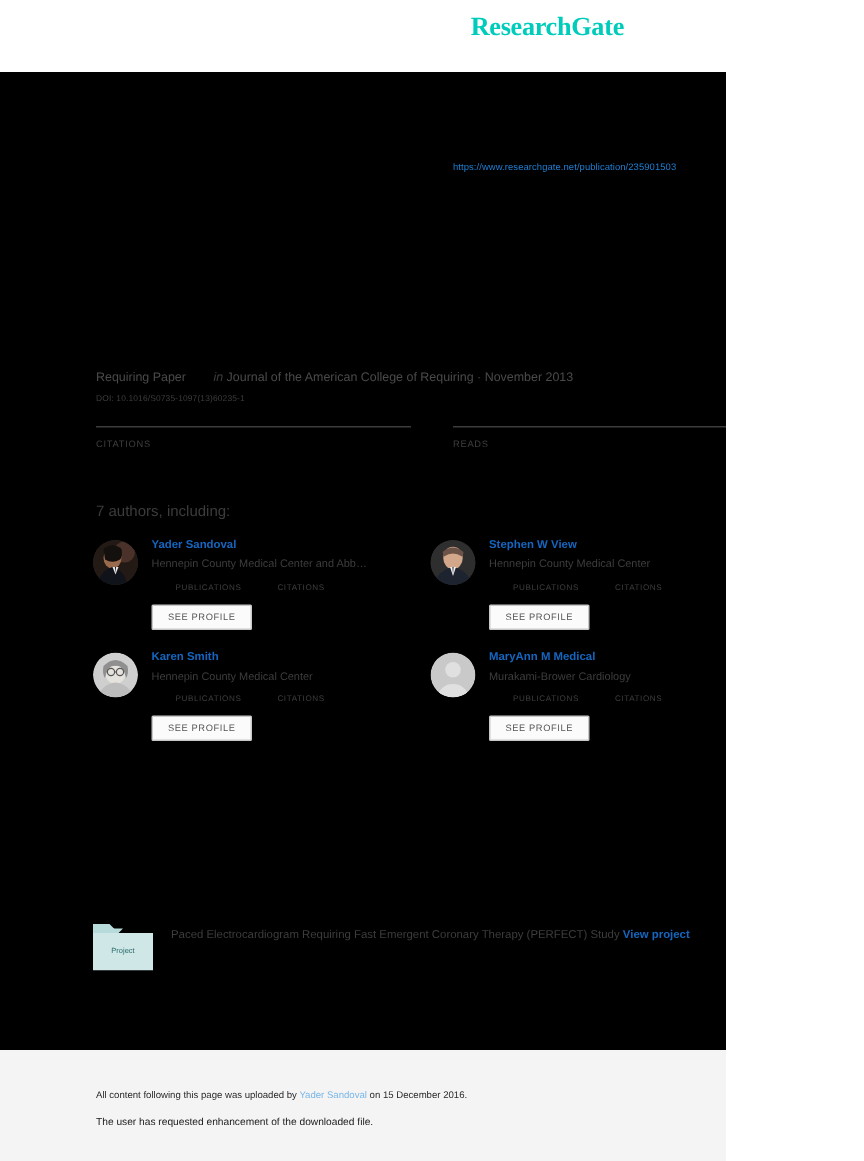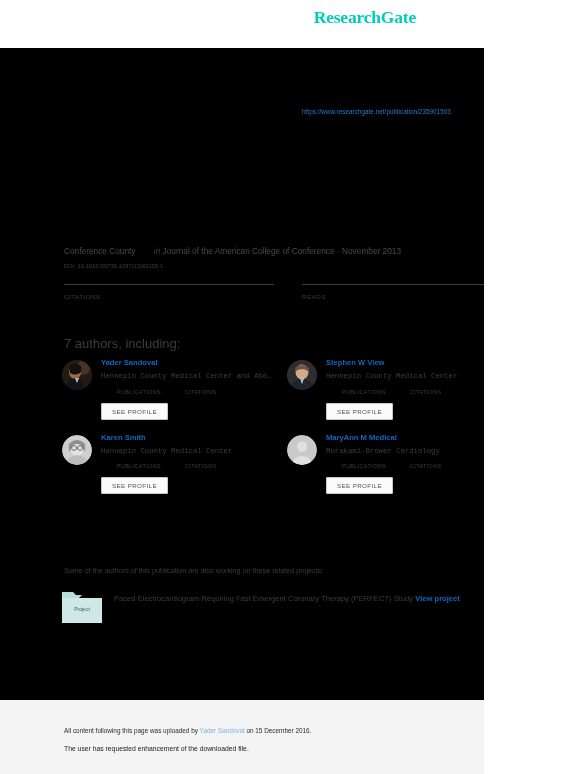--- a/index.html
+++ b/index.html
@@ -127,21 +127,21 @@
     letter-spacing: 0.5px;
     color: #3f3f3f;
     margin-top: 3px;
   }
 
   
   .authors-head {
     position: absolute;
     left: 64px;
     top: 336px;
-    font-size: 13px;
+    font-size: 10px;
     color: #3c3c3c;
   }
   .authors-grid {
     position: absolute;
     left: 62px;
     top: 358px;
     width: 450px;
   }
   .author-row {
     display: flex;
@@ -172,21 +172,20 @@
     color: #1566c0;
     line-height: 1.1;
     white-space: nowrap;
   }
   .author-affil {
     font-size: 7.3px;
     color: #3d3d3d;
     margin-top: 5px;
     line-height: 1.15;
     white-space: nowrap;
-    font-family: Liberation Mono, monospace;
   }
   .author-counts {
     display: flex;
     margin-top: 8px;
     margin-left: 16px;
   }
   .count-block { margin-right: 24px; }
   .count-num {
     font-size: 9px;
     color: #000000;
@@ -215,21 +214,21 @@
   .projects-head {
     position: absolute;
     left: 64px;
     top: 566px;
     font-size: 7.2px;
     color: #3c3c3c;
   }
   .project-row {
     position: absolute;
     left: 62px;
-    top: 592px;
+    top: 616px;
     width: 448px;
     display: flex;
     align-items: flex-start;
   }
   .folder {
     width: 40px;
     height: 31px;
     flex: 0 0 40px;
     position: relative;
   }
@@ -283,23 +282,23 @@
 
   <div class="brand">ResearchGate</div>
 
   <div class="url-line">https://www.researchgate.net/publication/235901503</div>
 
   <div class="hidden-title">
     <div></div>
   </div>
 
   <div class="meta-line">
-    <span>Conference County</span>
+    <span>Requiring Paper</span>
     <span class="mi">in</span>
-    <span>Journal of the American College of Conference</span>
+    <span>Journal of the American College of Requiring</span>
     <span>·</span>
     <span>November 2013</span>
   </div>
   <div class="doi-line">DOI: 10.1016/S0735-1097(13)60235-1</div>
 
   <div class="stats">
     <div class="stat-col">
       <div class="stat-rule"></div>
       <div class="stat-num"></div>
       <div class="stat-label">CITATIONS</div>
@@ -456,21 +455,20 @@
               <div class="count-label">CITATIONS</div>
             </div>
           </div>
           <div class="see-profile">SEE PROFILE</div>
         </div>
       </div>
 
     </div>
   </div>
 
-  <div class="projects-head">Some of the authors of this publication are also working on these related projects:</div>
 
   <div class="project-row">
     <div class="folder">
       <svg width="40" height="31" viewBox="0 0 40 31">
         <path d="M0 3 h14 l3 3 h23 v25 h-40 z" fill="#cfe7e6"></path>
         <path d="M0 6 h17 l3 -3 h-6 l-3 -3 h-11 z" fill="#b6dbda"></path>
         <text x="20" y="19" font-family="Liberation Sans, sans-serif" font-size="5" fill="#2a6b6a" text-anchor="middle">Project</text>
       </svg>
     </div>
     <div class="project-text">

